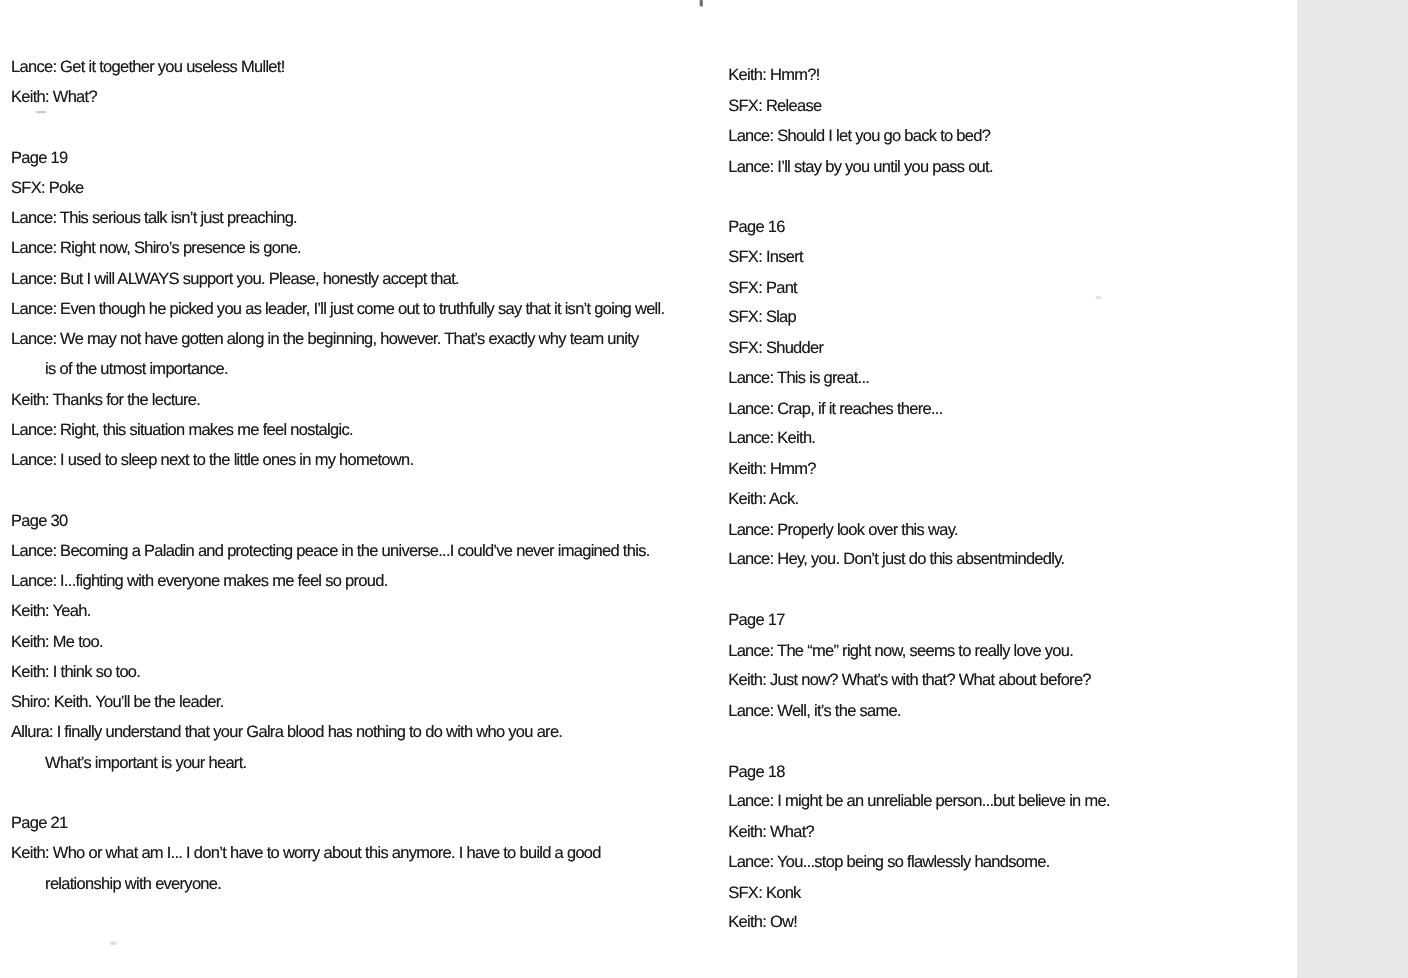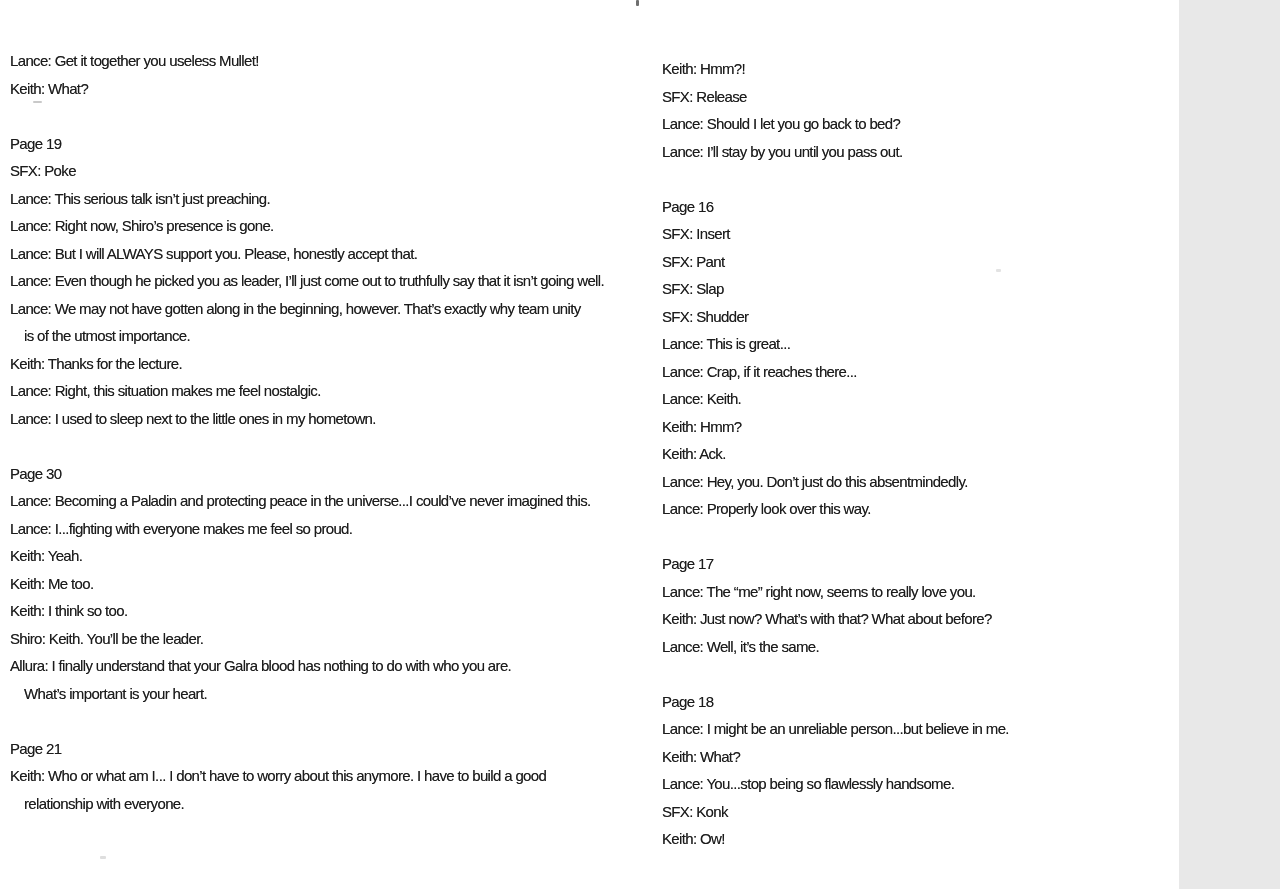--- a/index.html
+++ b/index.html
@@ -28,21 +28,21 @@
     font-size: 15px;
     letter-spacing: -0.65px;
     color: #1c1c1c;
     text-shadow: 0 0 0.5px rgba(20,20,20,0.55);
   }
   .row.header {
     text-decoration-thickness: 1.3px;
     text-underline-offset: 3px;
   }
   .row.cont {
-    margin-left: 14px;
+    margin-left: 31px;
   }
   .row.spacer {
     height: 27.5px;
   }
   
   .speck {
     position: absolute;
     background: #9a9a9a;
     border-radius: 1px;
   }
@@ -99,22 +99,22 @@
       <div class="row header">Page 16</div>
       <div class="row line">SFX: Insert</div>
       <div class="row line">SFX: Pant</div>
       <div class="row line">SFX: Slap</div>
       <div class="row line">SFX: Shudder</div>
       <div class="row line">Lance: This is great...</div>
       <div class="row line">Lance: Crap, if it reaches there...</div>
       <div class="row line">Lance: Keith.</div>
       <div class="row line">Keith: Hmm?</div>
       <div class="row line">Keith: Ack.</div>
+      <div class="row line">Lance: Properly look over this way.</div>
       <div class="row line">Lance: Hey, you. Don’t just do this absentmindedly.</div>
-      <div class="row line">Lance: Properly look over this way.</div>
       <div class="row spacer"></div>
       <div class="row header">Page 17</div>
       <div class="row line">Lance: The “me” right now, seems to really love you.</div>
       <div class="row line">Keith: Just now? What’s with that? What about before?</div>
       <div class="row line">Lance: Well, it’s the same.</div>
       <div class="row spacer"></div>
       <div class="row header">Page 18</div>
       <div class="row line">Lance: I might be an unreliable person...but believe in me.</div>
       <div class="row line">Keith: What?</div>
       <div class="row line">Lance: You...stop being so flawlessly handsome.</div>

